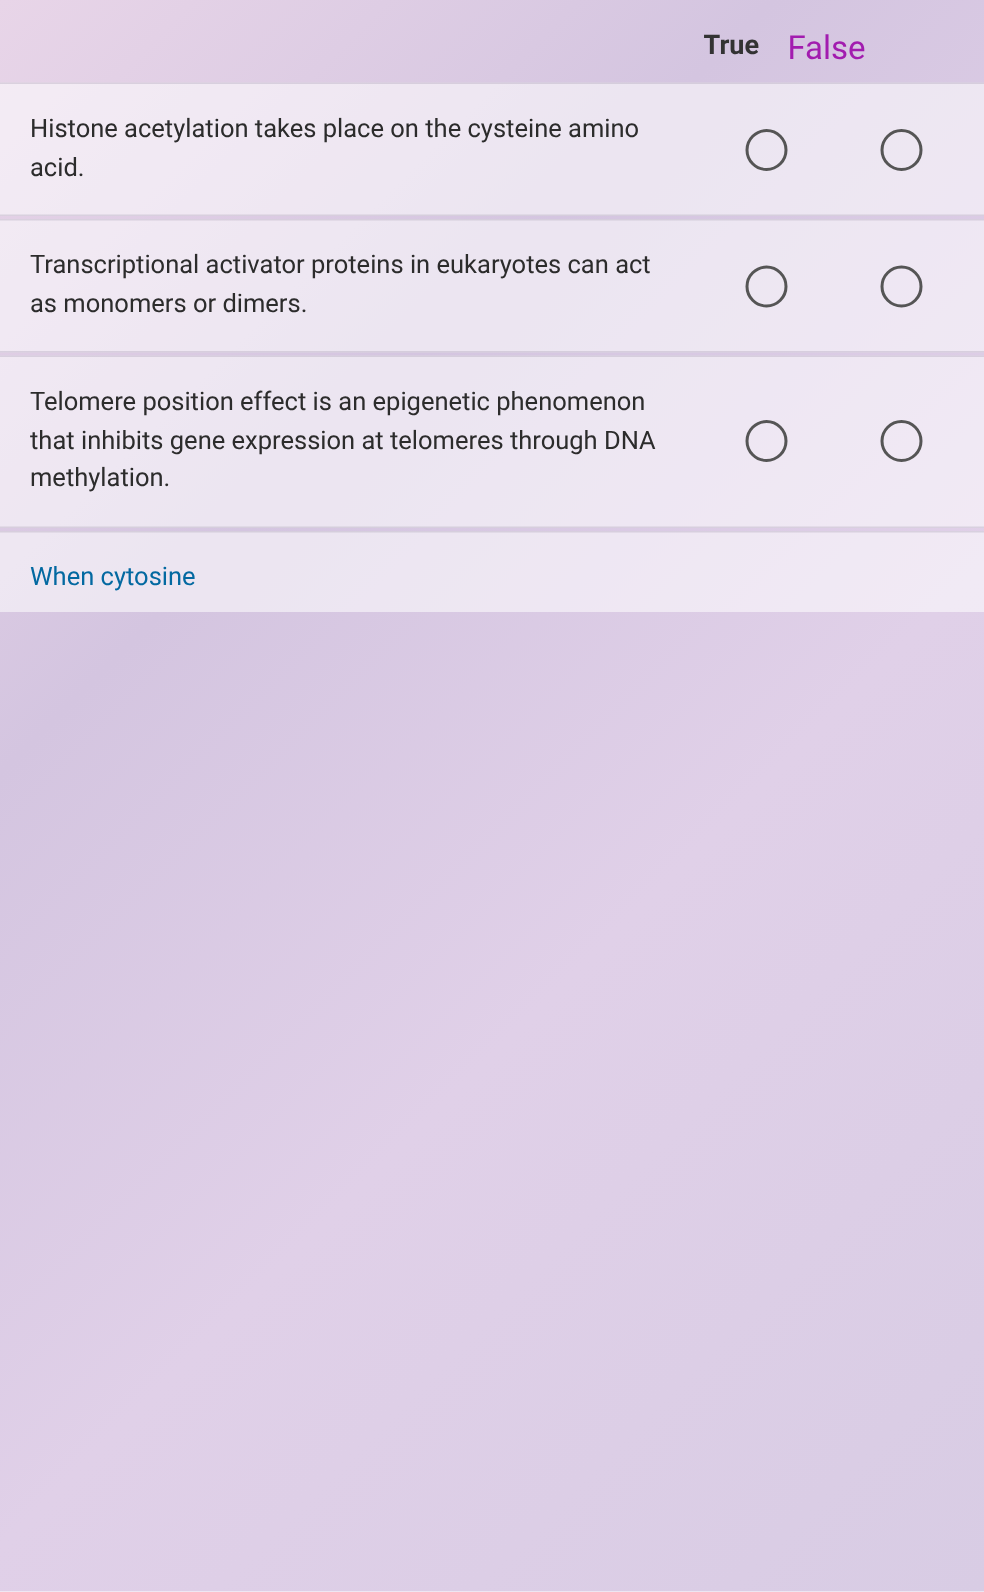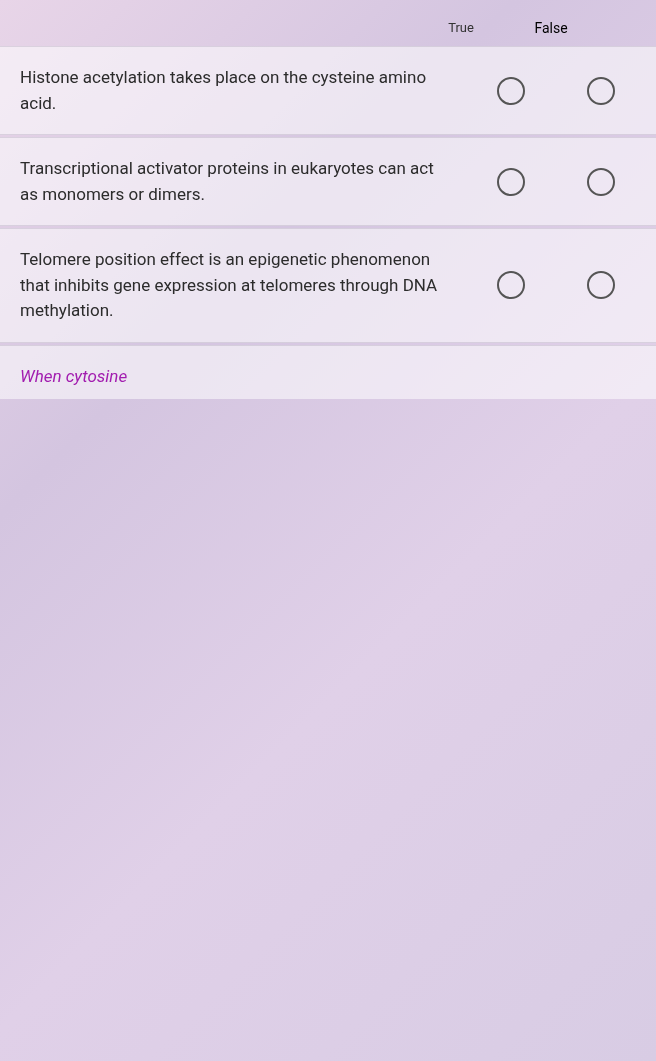--- a/index.html
+++ b/index.html
@@ -29,31 +29,31 @@
     .header-row {
       display: flex;
       justify-content: flex-end;
       padding-right: 60px;
       margin-bottom: 10px;
       padding-left: 220px;
     }
 
     .header-true {
       width: 90px;
-      text-align: center;
-      font-size: 13px;
+      text-align: right;
+      font-size: 18px;
       color: #333;
-      font-weight: 400;
+      font-weight: 700;
     }
 
     .header-false {
       width: 90px;
       text-align: center;
-      font-size: 14px;
-      color: #000000;
+      font-size: 22px;
+      color: #a21caf;
       font-weight: 400;
     }
 
     .question-row {
       display: flex;
       align-items: center;
       background: rgba(255,255,255,0.55);
       border-top: 1px solid rgba(180,170,190,0.4);
       border-bottom: 1px solid rgba(180,170,190,0.4);
       padding: 18px 10px 18px 20px;
@@ -104,22 +104,21 @@
       background: rgba(255,255,255,0.55);
       border-top: 1px solid rgba(180,170,190,0.4);
       padding: 18px 10px 10px 20px;
       width: 100%;
     }
 
     .partial-text {
       flex: 1;
       font-size: 17px;
       line-height: 1.5;
-      color: #a21caf;
-      font-style: italic;
+      color: #0369a1;
     }
   </style>
 </head>
 <body>
 
 <div class="container">
 
   <div class="header-row">
     <div class="header-true">True</div>
     <div class="header-false">False</div>

